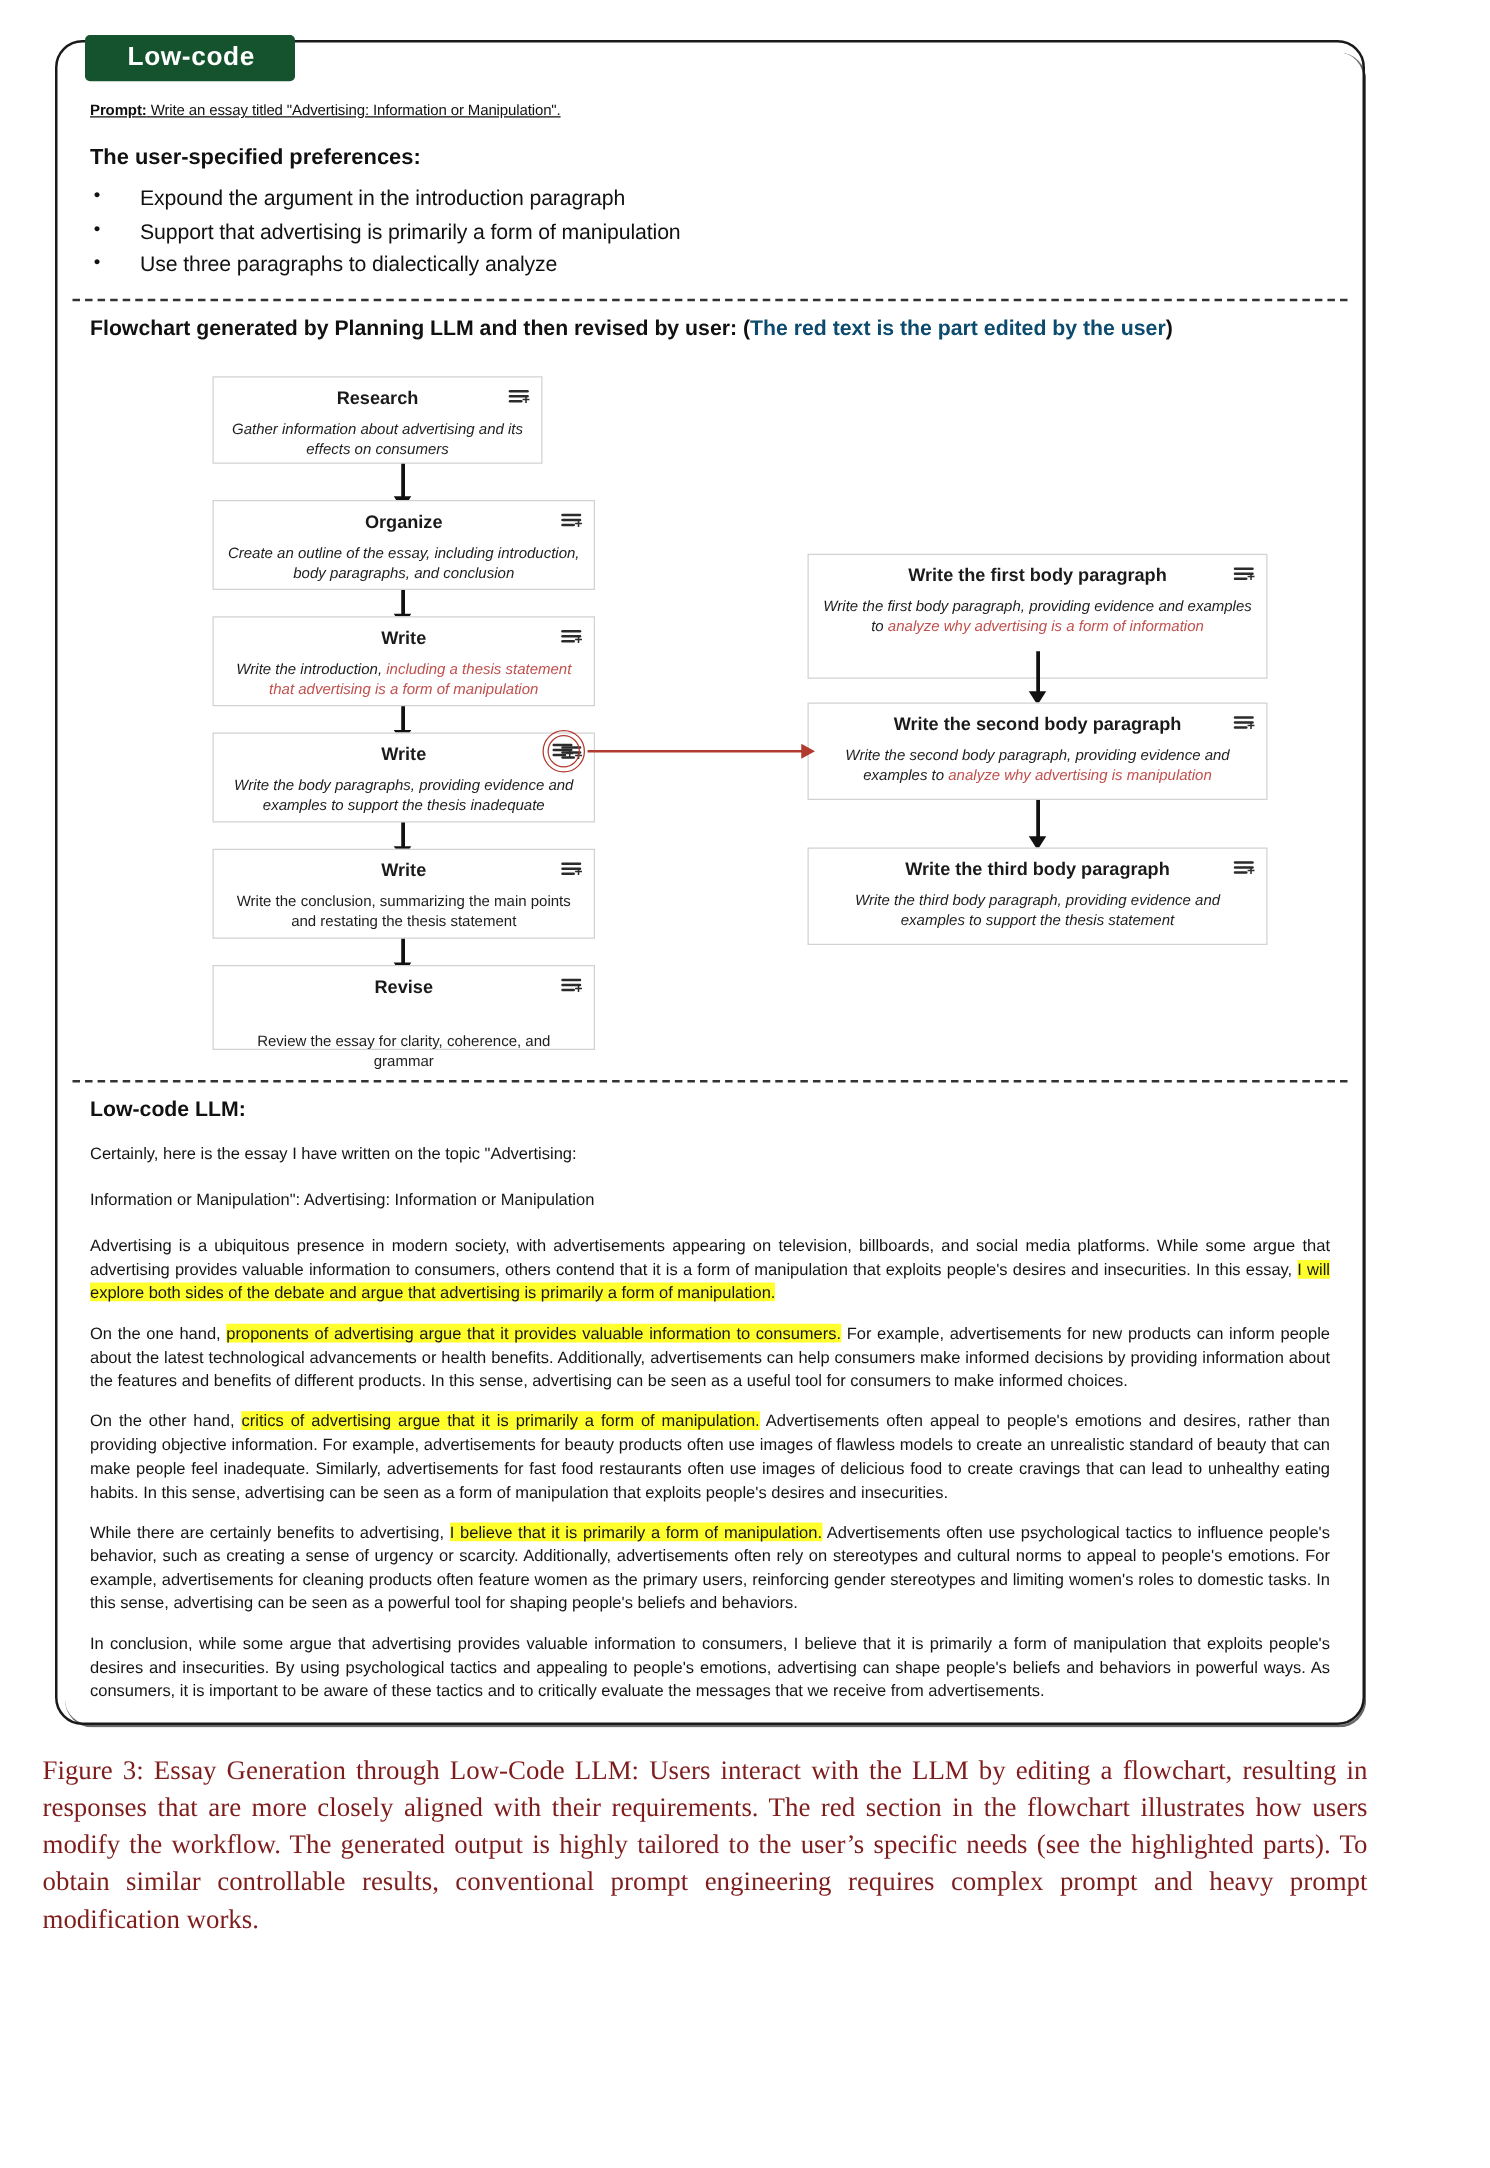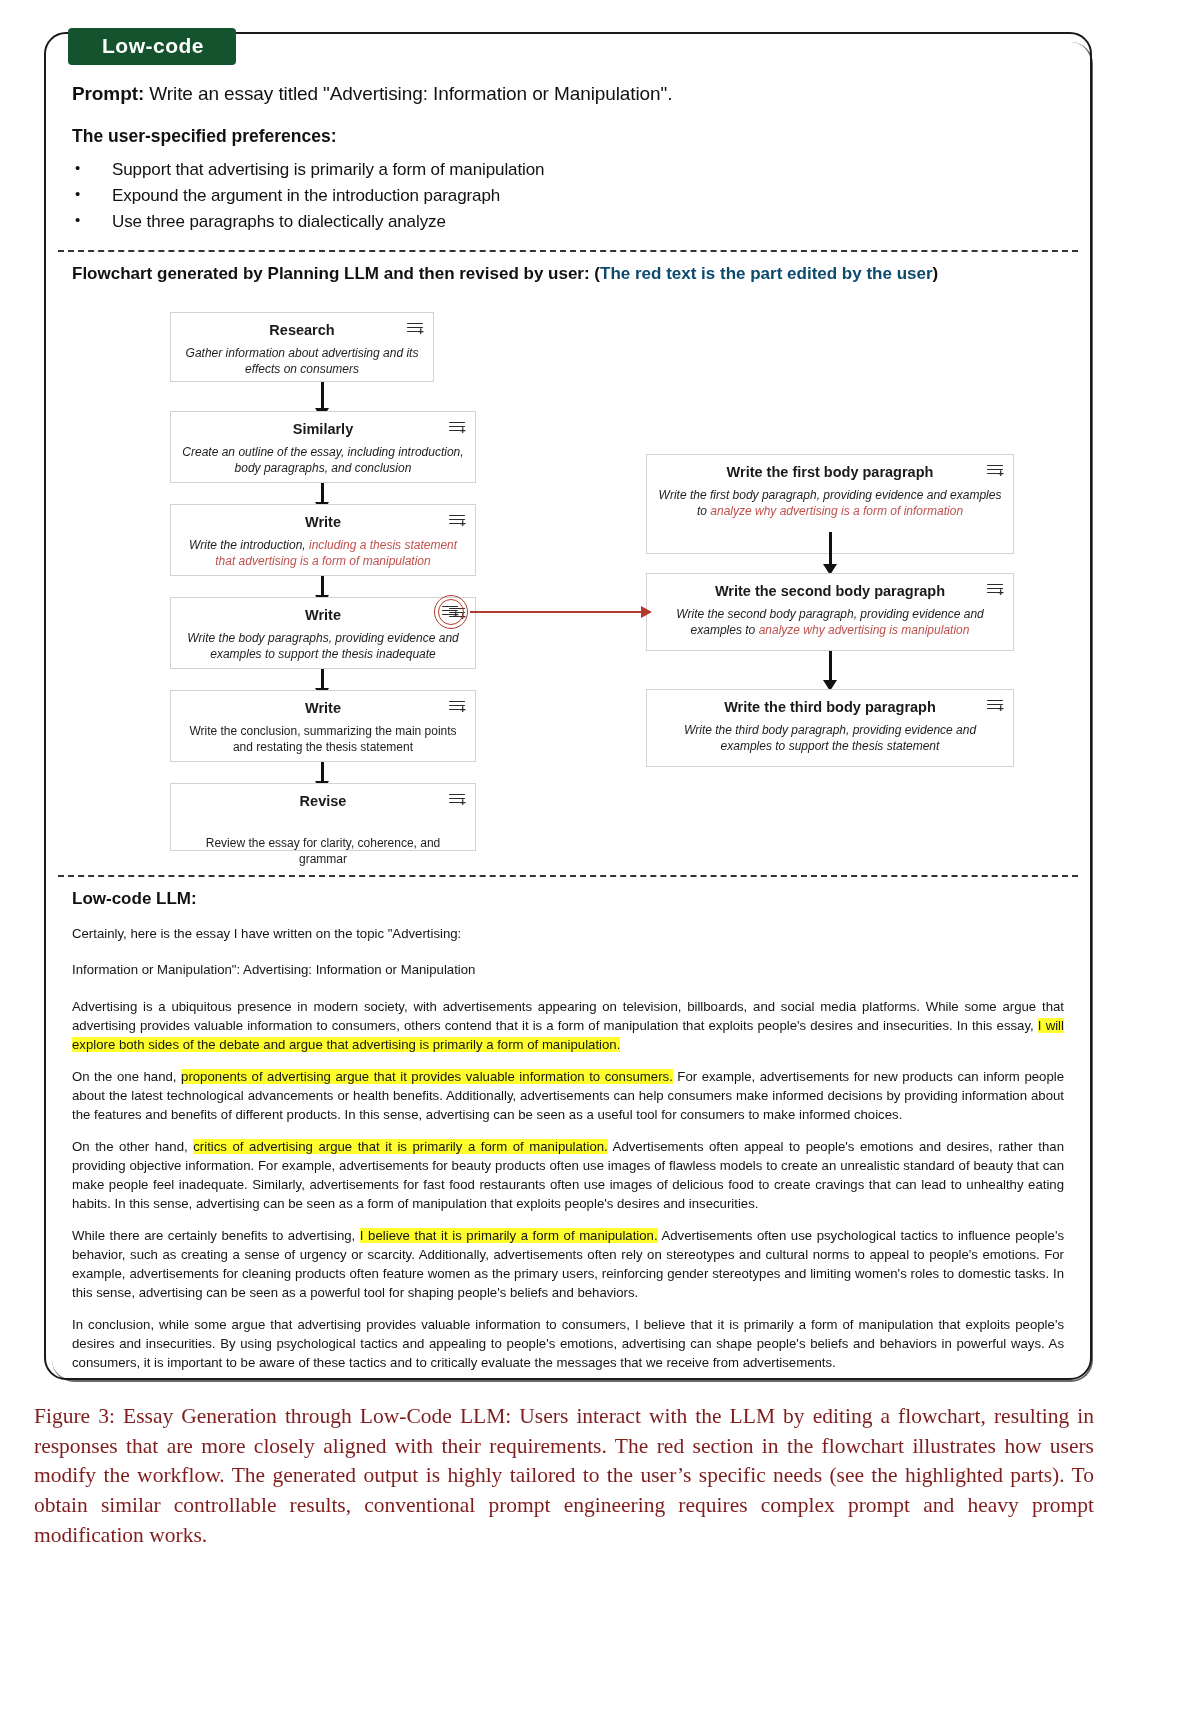--- a/index.html
+++ b/index.html
@@ -49,24 +49,25 @@
     letter-spacing: 0.5px;
     padding: 6px 32px 7px 34px;
     border-radius: 4px;
     z-index: 5;
   }
 
   .panel-inner { padding: 46px 26px 0 26px; position: relative; }
 
   
   .prompt-line {
-    font-size: 19px;
+    font-size: 12px;
     line-height: 1.45;
     margin: 0 0 18px 0;
     letter-spacing: -0.1px;
+    text-decoration: underline;
   }
   .prompt-line b { font-weight: bold; }
   .prefs-head {
     font-size: 17.5px;
     font-weight: bold;
     margin: 0 0 10px 0;
   }
   ul.prefs { list-style: none; margin: 0; padding: 0; }
   ul.prefs li {
     font-size: 17px;
@@ -248,22 +249,22 @@
 <div id="figure-panel">
   <div class="panel-inner">
 
     <p class="prompt-line">
       <b>Prompt:</b><span> Write an essay titled "Advertising: Information or Manipulation".</span>
     </p>
 
     <p class="prefs-head">The user-specified preferences:</p>
 
     <ul class="prefs">
+      <li>Expound the argument in the introduction paragraph</li>
       <li>Support that advertising is primarily a form of manipulation</li>
-      <li>Expound the argument in the introduction paragraph</li>
       <li>Use three paragraphs to dialectically analyze</li>
     </ul>
 
     <hr class="dashed-sep">
 
     <p class="flow-head"><span class="blk">Flowchart generated by Planning LLM and then revised by user: (</span><span class="red">The red text is the part edited by the user</span><span class="blk">)</span></p>
 
     <div id="flowchart">
 
       <div class="node" style="left:98px; top:22px; width:264px; height:70px;">
@@ -272,21 +273,21 @@
         <div class="node-icon">
             <i></i>
             <i></i>
             <i></i>
             <span class="plus">+</span>
           </div>
       </div>
       <div class="arrow" style="left:249px; top:92px; height:28px;"></div>
 
       <div class="node" style="left:98px; top:121px; width:306px; height:72px;">
-        <div class="node-title">Similarly</div>
+        <div class="node-title">Organize</div>
         <div class="node-desc ital"><span>Create an outline of the essay, including introduction, body paragraphs, and conclusion</span></div>
         <div class="node-icon">
             <i></i>
             <i></i>
             <i></i>
             <span class="plus">+</span>
           </div>
       </div>
       <div class="arrow" style="left:249px; top:193px; height:21px;"></div>
 

